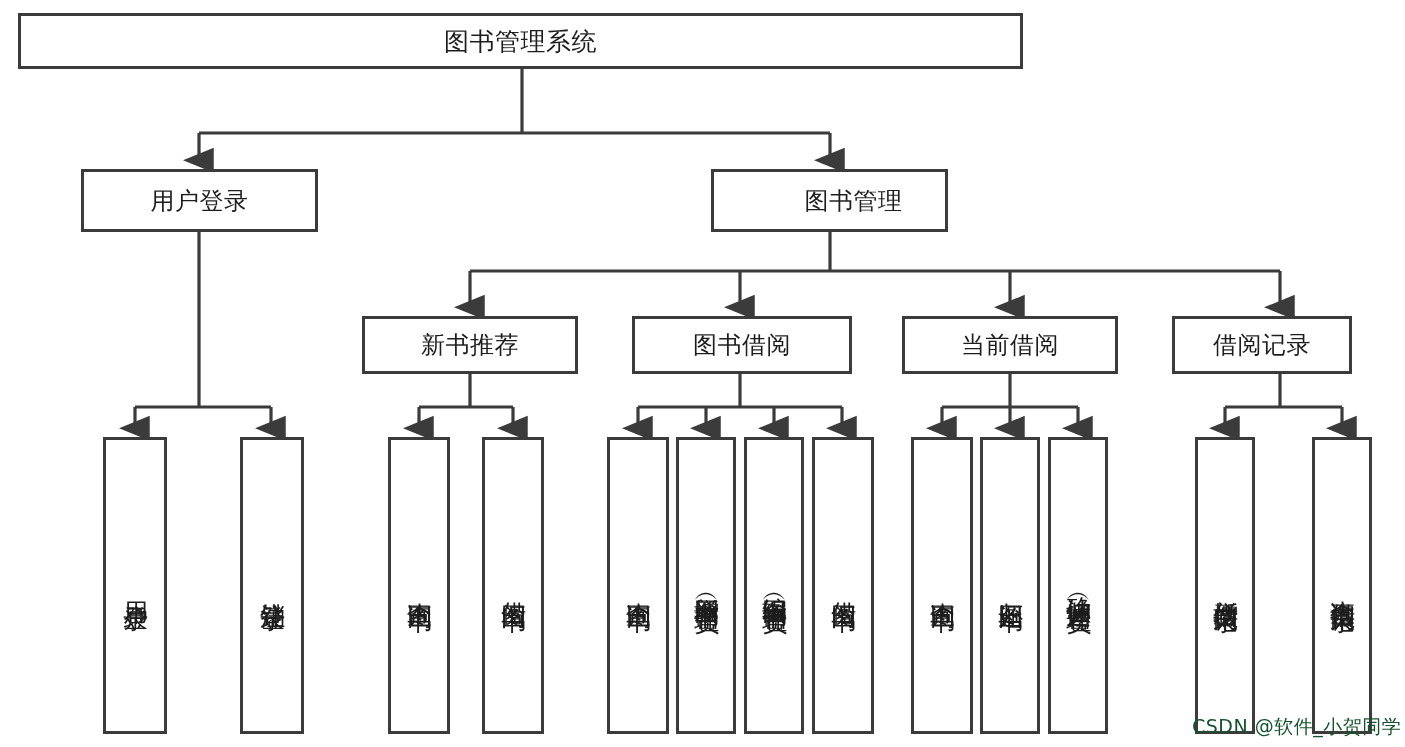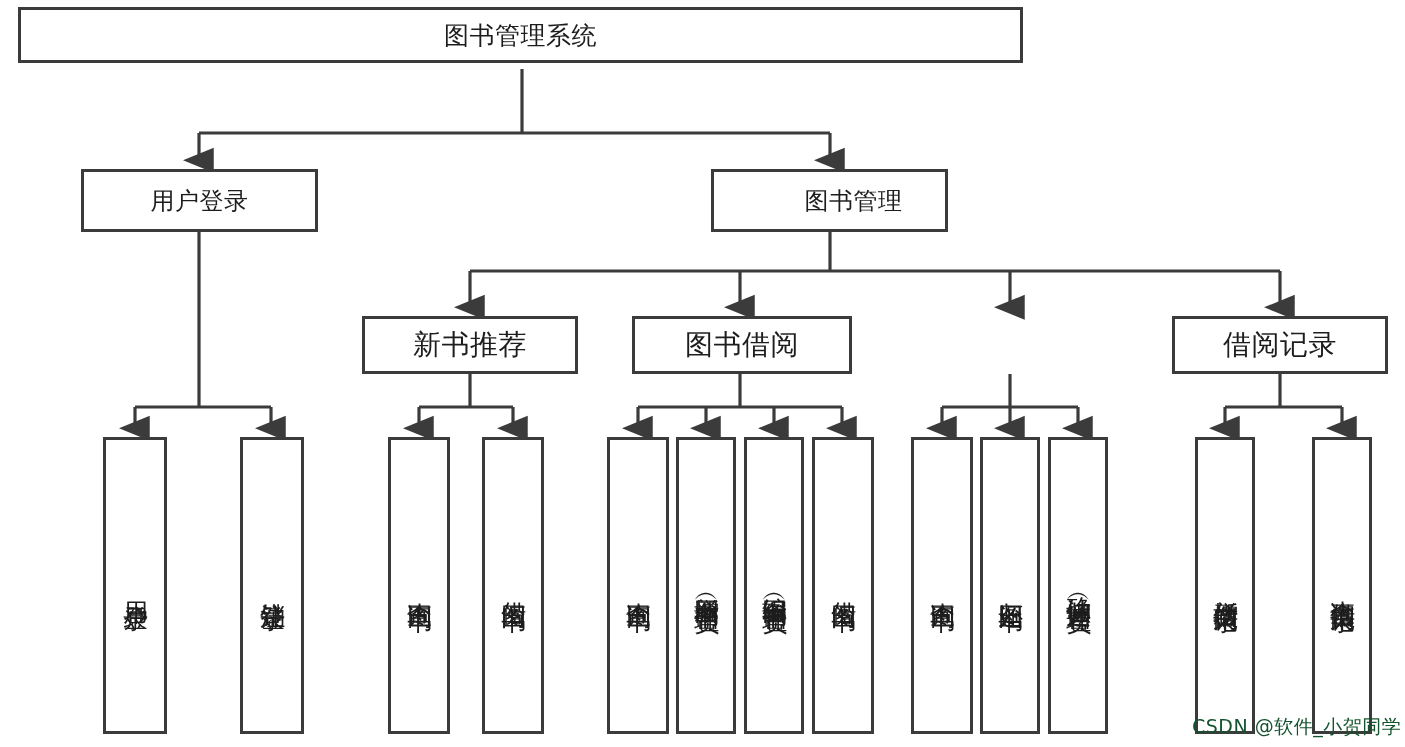--- a/index.html
+++ b/index.html
@@ -35,38 +35,38 @@
     justify-content: center;
     color: #1d1d1d;
   }
   .node-label {
     display: block;
     text-align: center;
     letter-spacing: 0.5px;
   }
   .node.root {
     left: 18px;
-    top: 7px;
+    top: 13px;
     width: 1005px;
     height: 56px;
   }
   .node.root .node-label {
     font-size: 25px;
   }
   .node.lvl2 {
     height: 63px;
   }
   .node.lvl2 .node-label {
     font-size: 24px;
   }
   .node.lvl3 {
     height: 58px;
   }
   .node.lvl3 .node-label {
-    font-size: 28px;
+    font-size: 24px;
   }
   .node.leaf {
     top: 437px;
     height: 297px;
     border-width: 3px;
     align-items: center;
   }
   .node.leaf .node-label {
     writing-mode: vertical-rl;
     text-orientation: upright;
@@ -150,21 +150,24 @@
   <div class="node lvl2" style="left:711px; top:169px; width:237px;padding-left:48px;">
     <span class="node-label">图书管理</span>
   </div>
 
   <div class="node lvl3" style="left:362px; top:316px; width:216px;">
     <span class="node-label">新书推荐</span>
   </div>
   <div class="node lvl3" style="left:632px; top:316px; width:220px;">
     <span class="node-label">图书借阅</span>
   </div>
-  <div class="node lvl3" style="left:1172px; top:316px; width:216px;">
+  <div class="node lvl3" style="left:902px; top:316px; width:216px;">
+    <span class="node-label">当前借阅</span>
+  </div>
+  <div class="node lvl3" style="left:1172px; top:316px; width:180px;">
     <span class="node-label">借阅记录</span>
   </div>
 
   <div class="node leaf" style="left:103px; width:64px;">
     <span class="node-label">用户登录</span>
   </div>
   <div class="node leaf" style="left:240px; width:64px;">
     <span class="node-label">注销登录</span>
   </div>
 

